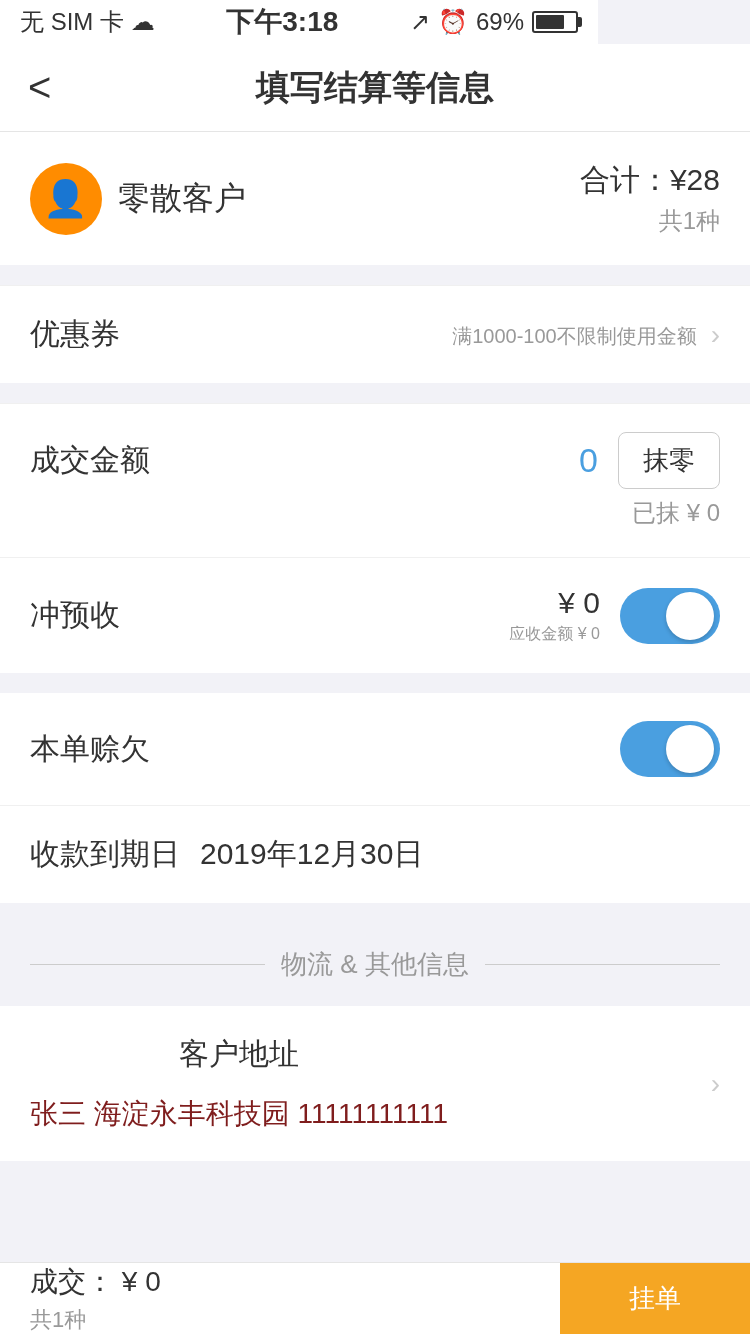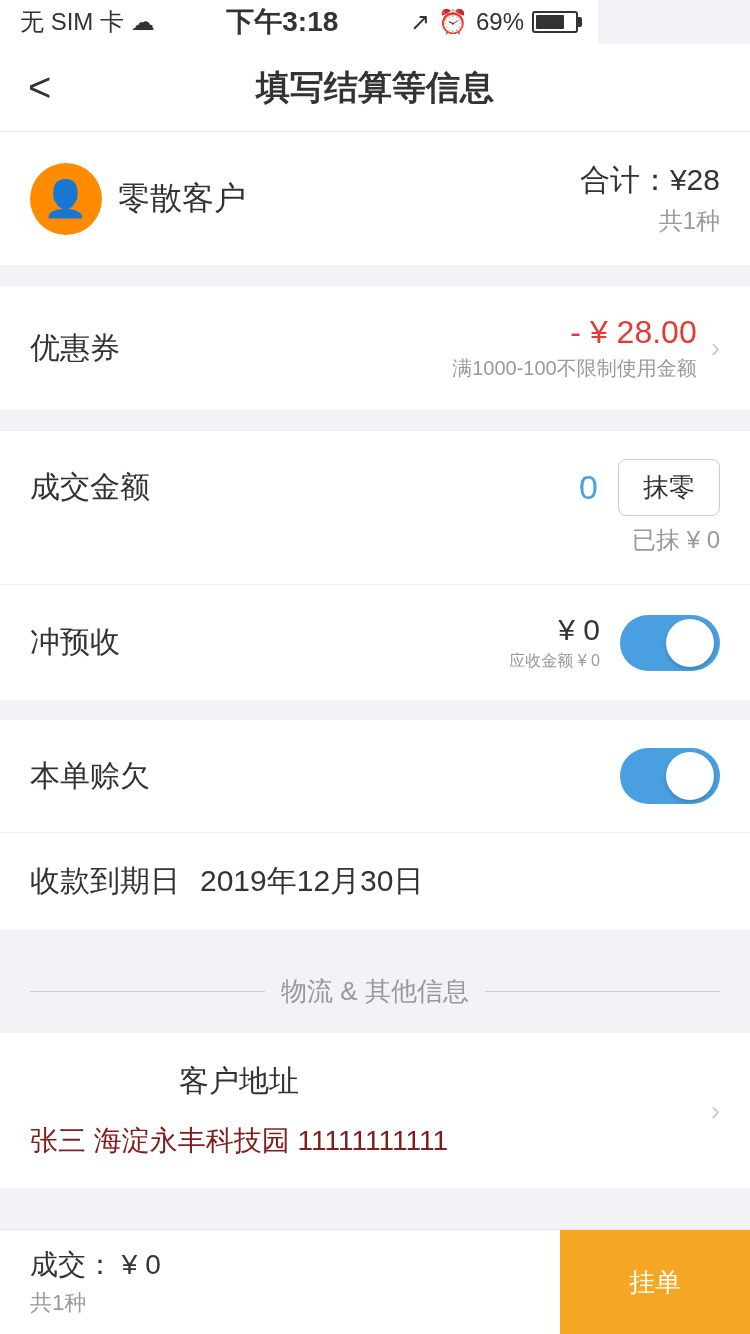--- a/index.html
+++ b/index.html
@@ -314,21 +314,21 @@
       font-size: 28px;
       color: #7f1d1d;
     }
 
     
     .bottom-bar {
       position: fixed;
       bottom: 0;
       left: 0;
       width: 750px;
-      height: 105px;
+      height: 72px;
       background: #fff;
       display: flex;
       align-items: stretch;
       border-top: 1px solid #e5e5e5;
     }
     .bottom-info {
       flex: 1;
       display: flex;
       flex-direction: column;
       justify-content: center;
@@ -430,21 +430,20 @@
       <div class="total-count">共1种</div>
     </div>
   </div>
 </div>
 
 <div class="section">
   <div class="row-item">
     <span class="row-label">优惠券</span>
     <div class="row-right">
       <div class="row-right-col">
-        <div class="row-value-red">- ¥ 28.00</div>
         <div class="row-sub">满1000-100不限制使用金额</div>
       </div>
       <span class="chevron">›</span>
     </div>
   </div>
 </div>
 
 <div class="section">
 
   <div class="amount-section">

